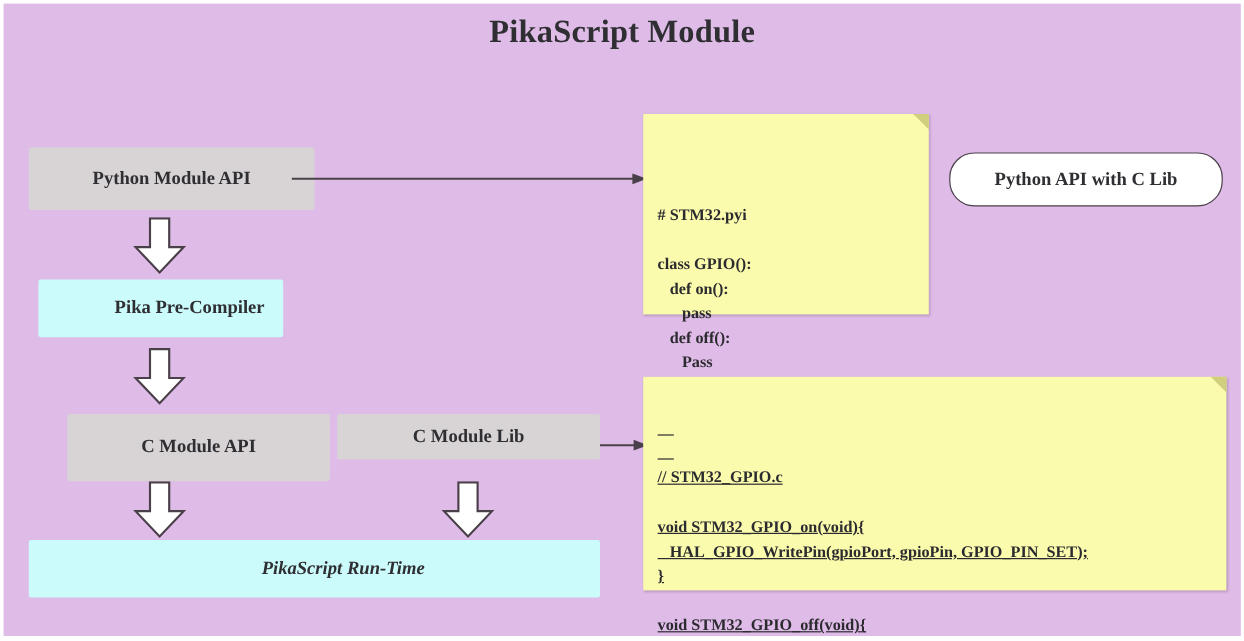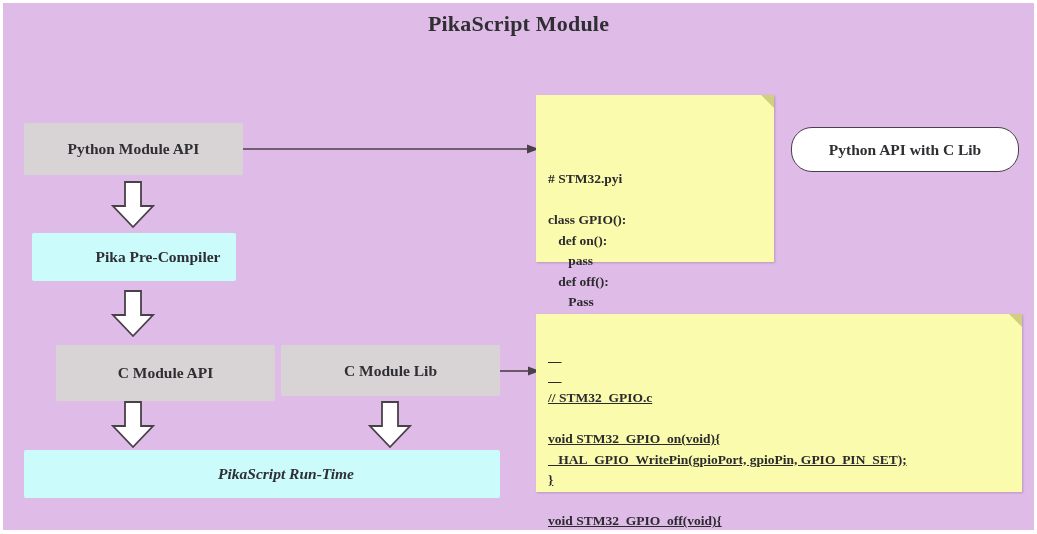--- a/index.html
+++ b/index.html
@@ -23,21 +23,21 @@
     background: #dfbbe7;
     box-sizing: border-box;
   }
 
   #diagram-title {
     position: absolute;
     left: 0;
     top: 8px;
     width: 1031px;
     text-align: center;
-    font-size: 22px;
+    font-size: 27px;
     font-weight: bold;
     color: #2f2f33;
     letter-spacing: 0.2px;
   }
 
   
   .node {
     position: absolute;
     box-sizing: border-box;
     display: flex;
@@ -104,33 +104,33 @@
     display: block;
   }
 </style>
 </head>
 <body>
 
 <div id="diagram-frame">
 
   <div id="diagram-title">PikaScript Module</div>
 
-  <div class="node gray" style="left:21px; top:120px; width:219px; height:52px;justify-content:center;">
+  <div class="node gray" style="left:21px; top:120px; width:238px; height:52px;justify-content:center;">
     <span>Python Module API</span>
   </div>
 
   <div class="node cyan" style="left:29px; top:230px; width:204px; height:48px;">
     <span>Pika Pre-Compiler</span>
   </div>
 
   <div class="node gray" style="left:21px; top:342px; width:219px; height:56px;margin-left:32px;">
     <span>C Module API</span>
   </div>
 
-  <div class="node gray" style="left:278px; top:342px; width:219px; height:51px;">
+  <div class="node gray" style="left:278px; top:342px; width:219px; height:38px;">
     <span>C Module Lib</span>
   </div>
 
   <div class="node cyan" style="left:21px; top:447px; width:476px; height:48px;font-style:italic;">
     <span>PikaScript Run-Time</span>
   </div>
 
   <div class="node white" style="left:788px; top:124px; width:228px; height:45px;border-radius:21px;">
     <span>Python API with C Lib</span>
   </div>

